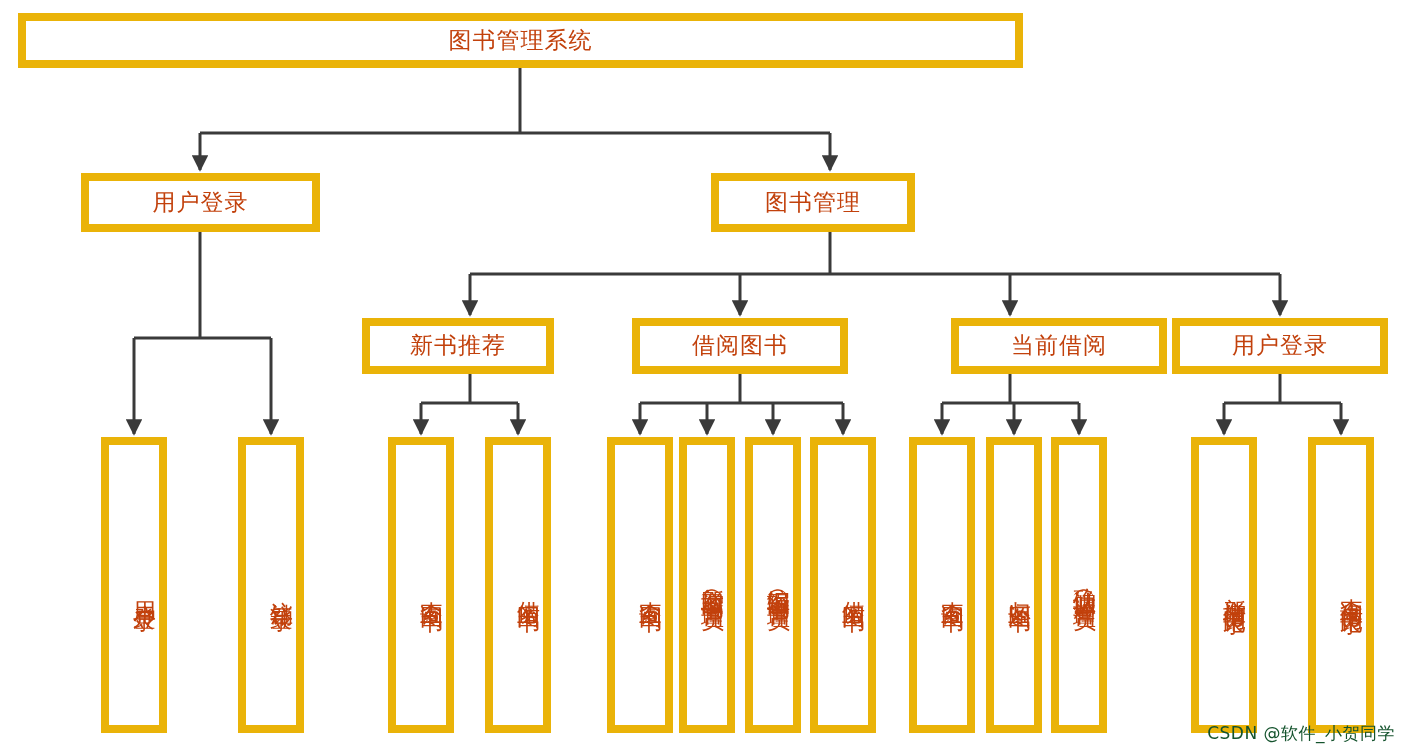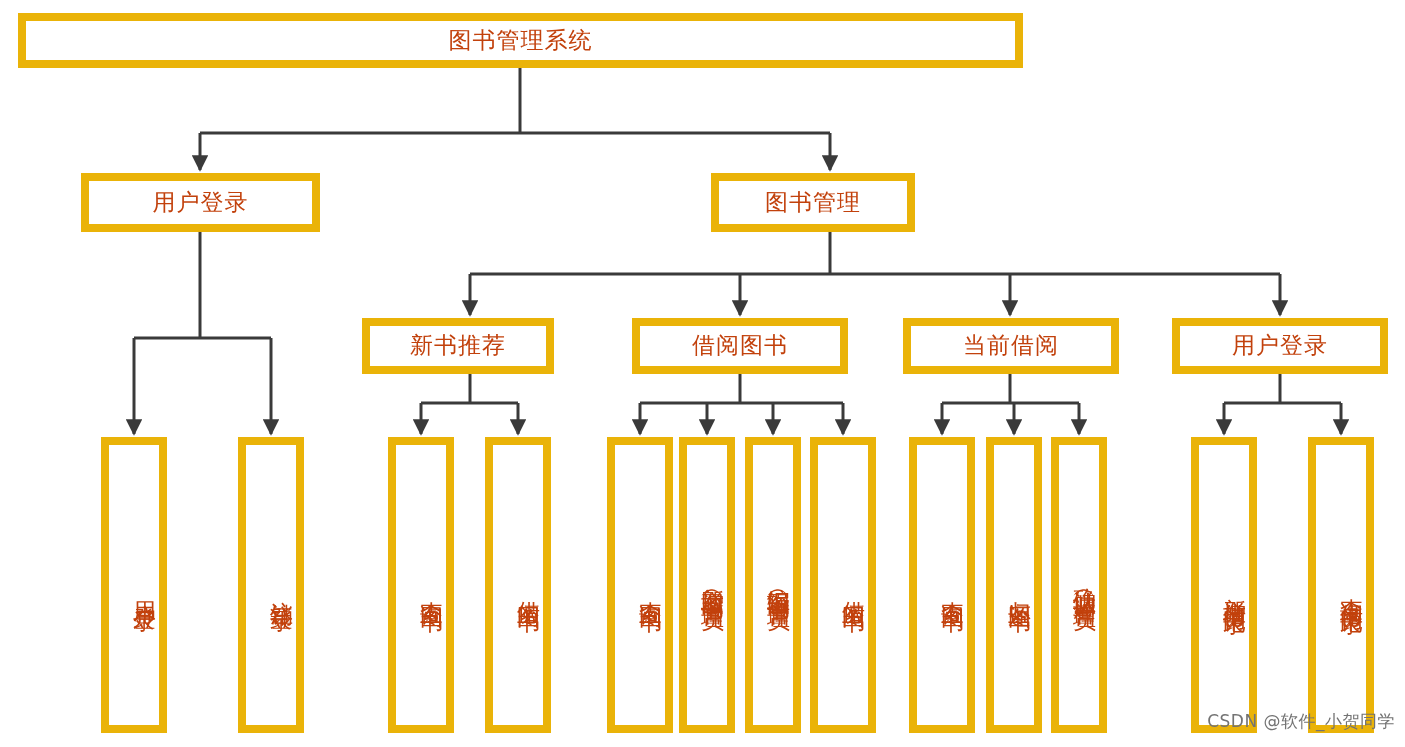--- a/index.html
+++ b/index.html
@@ -54,23 +54,23 @@
   .node.vert.tall-text {
     padding-top: 6px;
   }
   .label {
     display: block;
     white-space: pre-line;
   }
   #watermark {
     position: absolute;
     right: 10px;
-    bottom: 14px;
+    bottom: 2px;
     font-size: 17px;
-    color: #737373;
+    color: #14532d;
     letter-spacing: 0.5px;
     z-index: 5;
     white-space: nowrap;
   }
 </style>
 </head>
 <body>
 
 <div id="canvas">
 
@@ -135,21 +135,21 @@
   <div class="node horiz" style="left:711px; top:173px; width:204px; height:59px;">
     <span class="label">图书管理</span>
   </div>
 
   <div class="node horiz" style="left:362px; top:318px; width:192px; height:56px;">
     <span class="label">新书推荐</span>
   </div>
   <div class="node horiz" style="left:632px; top:318px; width:216px; height:56px;">
     <span class="label">借阅图书</span>
   </div>
-  <div class="node horiz" style="left:903px; top:318px; width:216px; height:56px;">
+  <div class="node horiz" style="left:951px; top:318px; width:216px; height:56px;">
     <span class="label">当前借阅</span>
   </div>
   <div class="node horiz" style="left:1172px; top:318px; width:216px; height:56px;">
     <span class="label">用户登录</span>
   </div>
 
   <div class="node vert" style="left:101px; top:437px; width:66px; height:296px;">
     <span class="label">用户登录</span>
   </div>
   <div class="node vert" style="left:238px; top:437px; width:66px; height:296px;">

